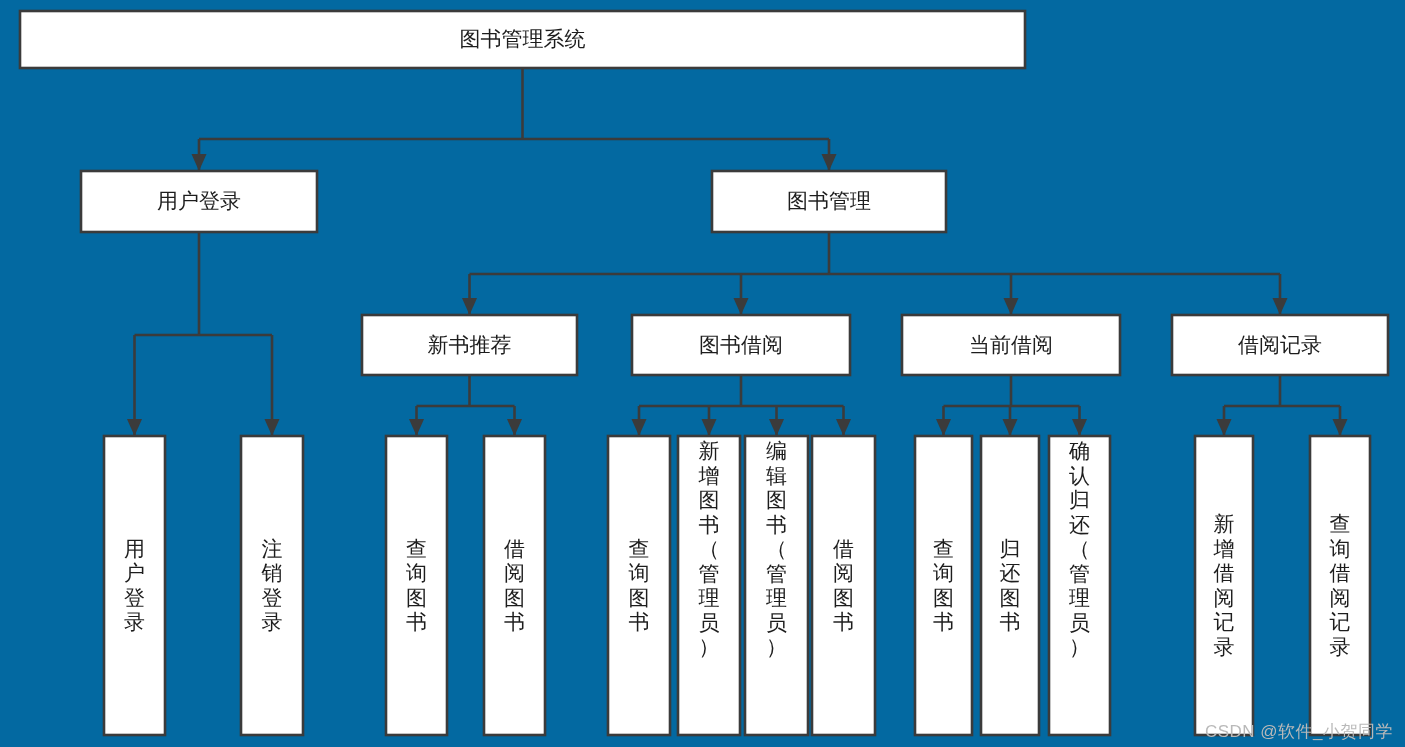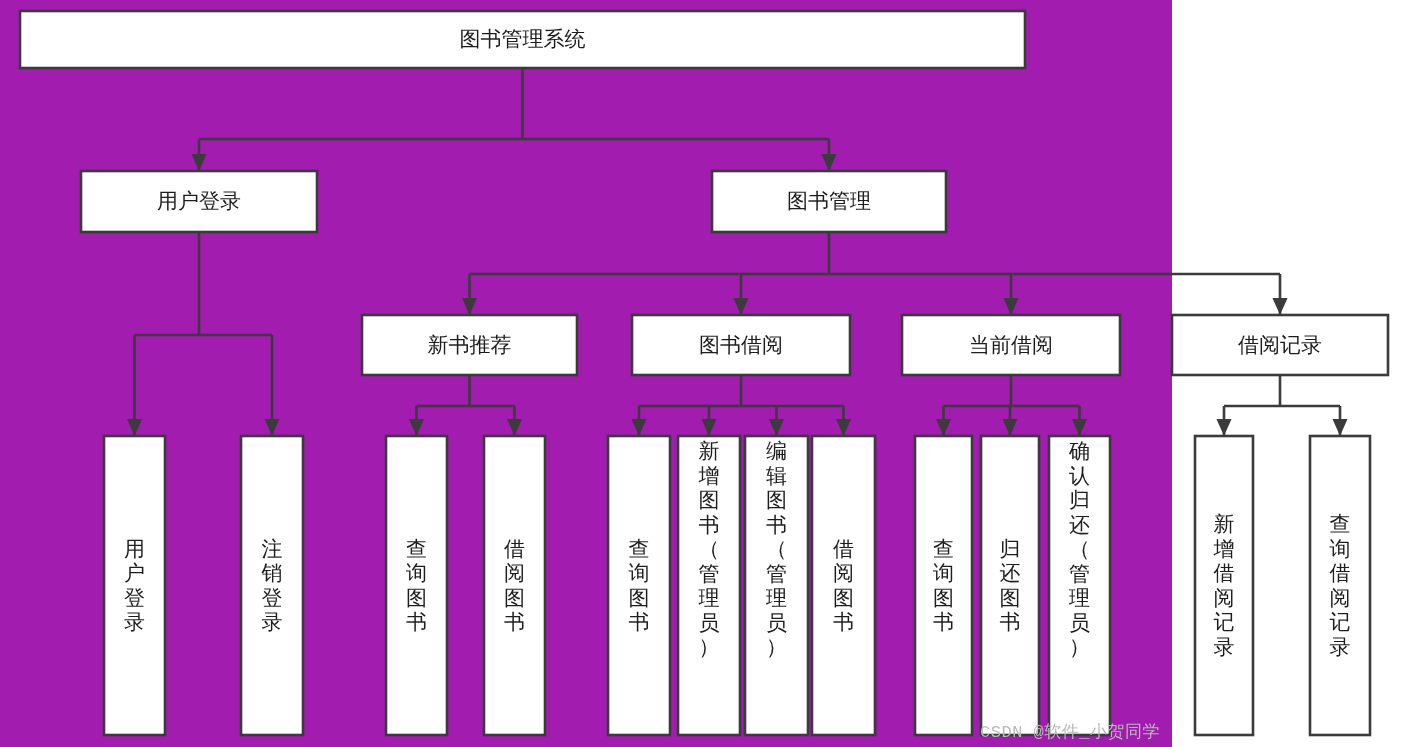--- a/index.html
+++ b/index.html
@@ -8,23 +8,23 @@
     background: #ffffff;
   }
   body {
     width: 1405px;
     height: 747px;
     font-family: "Liberation Sans", "DejaVu Sans", sans-serif;
     overflow: hidden;
   }
   #diagram-root {
     position: relative;
-    width: 1172px;
+    width: 1405px;
     height: 747px;
-    background: #a21caf;
+    background: #0369a1;
   }
   svg#tree-svg {
     position: absolute;
     left: 0;
     top: 0;
     width: 1405px;
     height: 747px;
     display: block;
   }
   .node-box {
@@ -57,21 +57,21 @@
   .node-label-v {
     font-family: "Liberation Sans", "DejaVu Sans", sans-serif;
     font-size: 21px;
     fill: #1d1d1d;
     text-anchor: middle;
   }
   .watermark {
     position: absolute;
     right: 12px;
     bottom: 4px;
-    font-family: Liberation Mono, monospace;
+    font-family: Liberation Sans, sans-serif;
     font-size: 17px;
     color: #b9b9b9;
     letter-spacing: 0.5px;
     white-space: nowrap;
     user-select: none;
   }
 </style>
 </head>
 <body>
 

